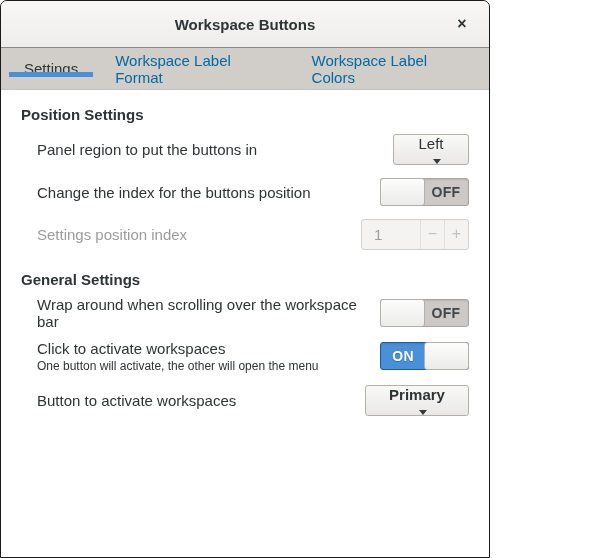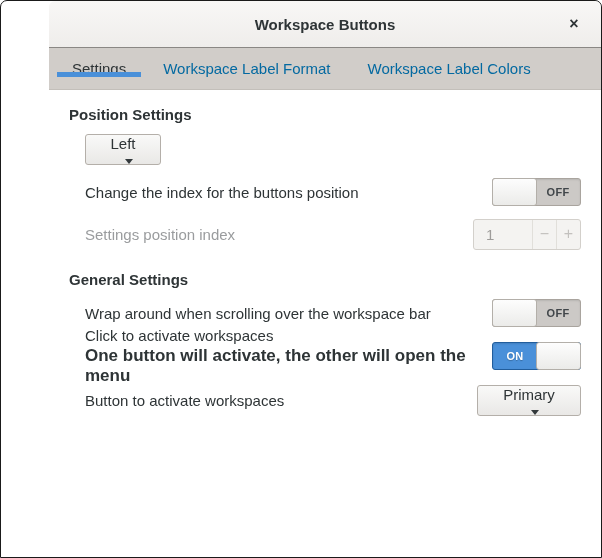--- a/index.html
+++ b/index.html
@@ -1,20 +1,20 @@
 <!DOCTYPE html>
 <html style="--accent: #4a90d9;"><head>
 <meta charset="utf-8">
 <style>
   html,body{margin:0;padding:0;background:#ffffff;}
   body{font-family:"Liberation Sans", sans-serif;-webkit-font-smoothing:antialiased;}
   .window{
-    width:602px;height:558px;box-sizing:border-box;
+    width:490px;height:558px;box-sizing:border-box;
     border:1px solid #1a1a1a;border-radius:7px 7px 0 0;
-    background:#ffffff;overflow:hidden;display:flex;flex-direction:column;padding-left:48px;
+    background:#ffffff;overflow:hidden;display:flex;flex-direction:column;
   }
   
   .titlebar{
     height:46px;flex:0 0 46px;position:relative;
     background:linear-gradient(#f8f7f6,#efedeb);
     border-bottom:1px solid #8a8784;
     border-radius:6px 6px 0 0;
     display:flex;align-items:center;justify-content:center;
   }
   .titlebar .title{font-size:15px;font-weight:700;color:#2e3436;}
@@ -42,31 +42,31 @@
   .content{padding:0 20px;flex:1;}
   .section-header{font-size:15px;font-weight:700;color:#2e3436;margin:16px 0 4px;}
   .row{
     display:flex;align-items:center;justify-content:space-between;
     padding-left:16px;height:42px;
   }
   .row.tall{height:44px;}
   .row-label{font-size:15px;color:#2e3436;}
   .row-label.disabled{color:#9a9c9e;}
   .row-text{display:flex;flex-direction:column;justify-content:space-between;}
-  .row-sublabel{font-size:17px;color:#2e3436;margin-top:2px;font-weight:bold;}
+  .row-sublabel{font-size:12px;color:#2e3436;margin-top:2px;}
   
   .dropdown{
     height:31px;box-sizing:border-box;display:inline-flex;align-items:center;
     justify-content:space-between;padding:0 11px;
     background:linear-gradient(#f9f9f8,#e9e8e6);
     border:1px solid #b4afa9;border-radius:3px;
     font-size:15px;color:#2e3436;cursor:default;flex-direction:column;
   }
   .dropdown.w-left{width:76px;}
-  .dropdown.w-primary{width:104px;}
+  .dropdown.w-primary{width:104px;font-weight:bold;}
   .caret{
     width:0;height:0;margin-left:12px;
     border-left:4.5px solid transparent;border-right:4.5px solid transparent;
     border-top:5.5px solid #33393c;
   }
   
   .switch{
     width:89px;height:28px;box-sizing:border-box;position:relative;
     border-radius:3px;flex:0 0 auto;cursor:default;
   }
@@ -82,21 +82,21 @@
   .knob{
     position:absolute;top:-1px;width:45px;height:28px;box-sizing:border-box;
     background:linear-gradient(#fdfdfd,#ebebe9);
     border:1px solid #b3afa9;border-radius:3px;
   }
   .switch.off .knob{left:-1px;}
   .switch.on .knob{right:-1px;}
   .switch-state{
     position:absolute;top:0;bottom:0;width:44px;
     display:flex;align-items:center;justify-content:center;
-    font-size:11px;font-weight:700;letter-spacing:0.3px;
+    font-size:14px;font-weight:700;letter-spacing:0.3px;
   }
   .switch.off .switch-state{right:0;color:#41464a;}
   .switch.on .switch-state{left:0;color:#ffffff;text-shadow:0 1px 1px rgba(0,0,0,0.25);}
   
   .spinbox{
     width:108px;height:31px;box-sizing:border-box;display:flex;align-items:stretch;
     background:#f4f3f1;border:1px solid #d3d0cb;border-radius:3px;overflow:hidden;
   }
   .spin-value{
     flex:0 0 46px;display:flex;align-items:center;padding-left:12px;
@@ -127,20 +127,21 @@
     <div class="tab">
       <span>Workspace Label Colors</span>
     </div>
   </div>
 
   <div class="content">
 
     <div class="section-header">Position Settings</div>
 
     <div class="row tall">
+      <span class="row-label">Panel region to put the buttons in</span>
       <div class="dropdown w-left">
         <span>Left</span>
         <span class="caret"></span>
       </div>
     </div>
 
     <div class="row">
       <span class="row-label">Change the index for the buttons position</span>
       <div class="switch off">
         <span class="knob"></span>

